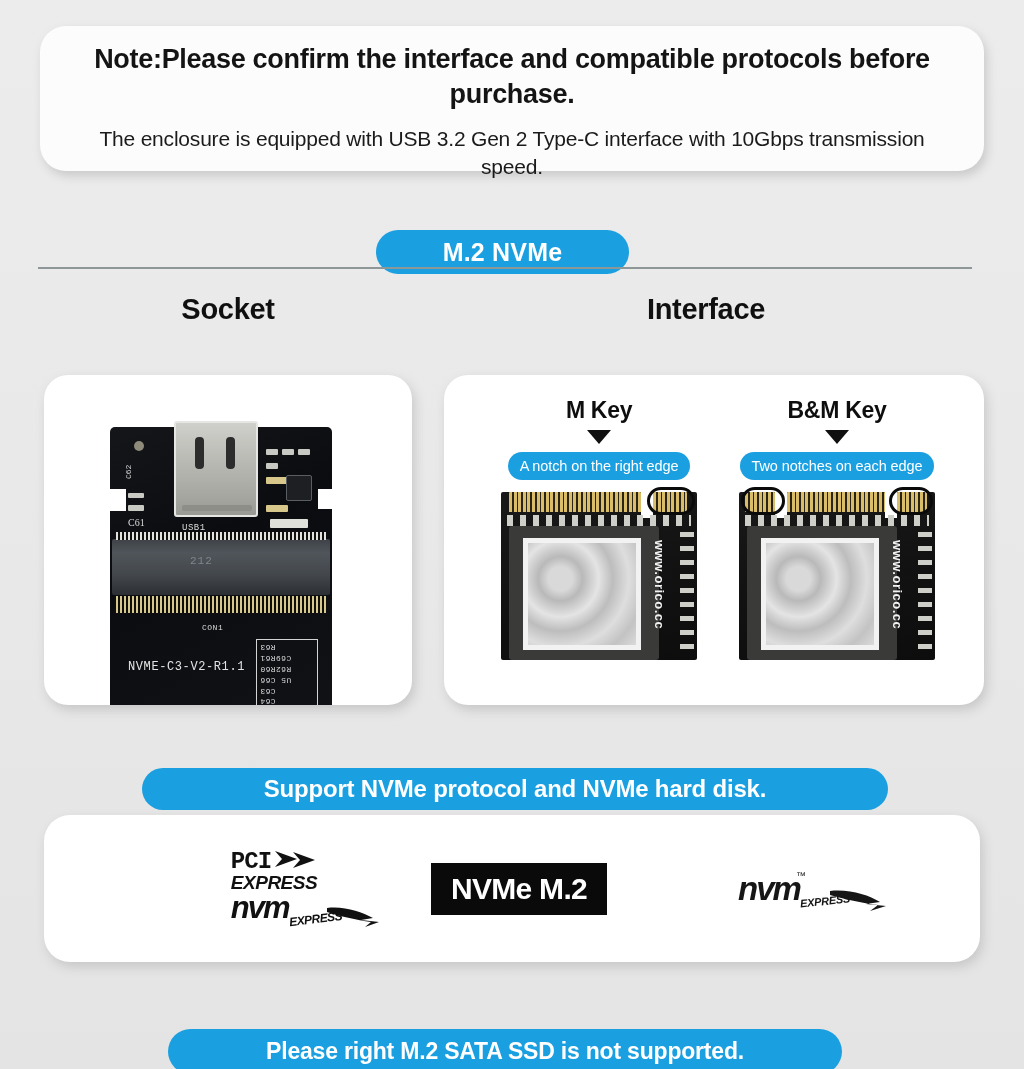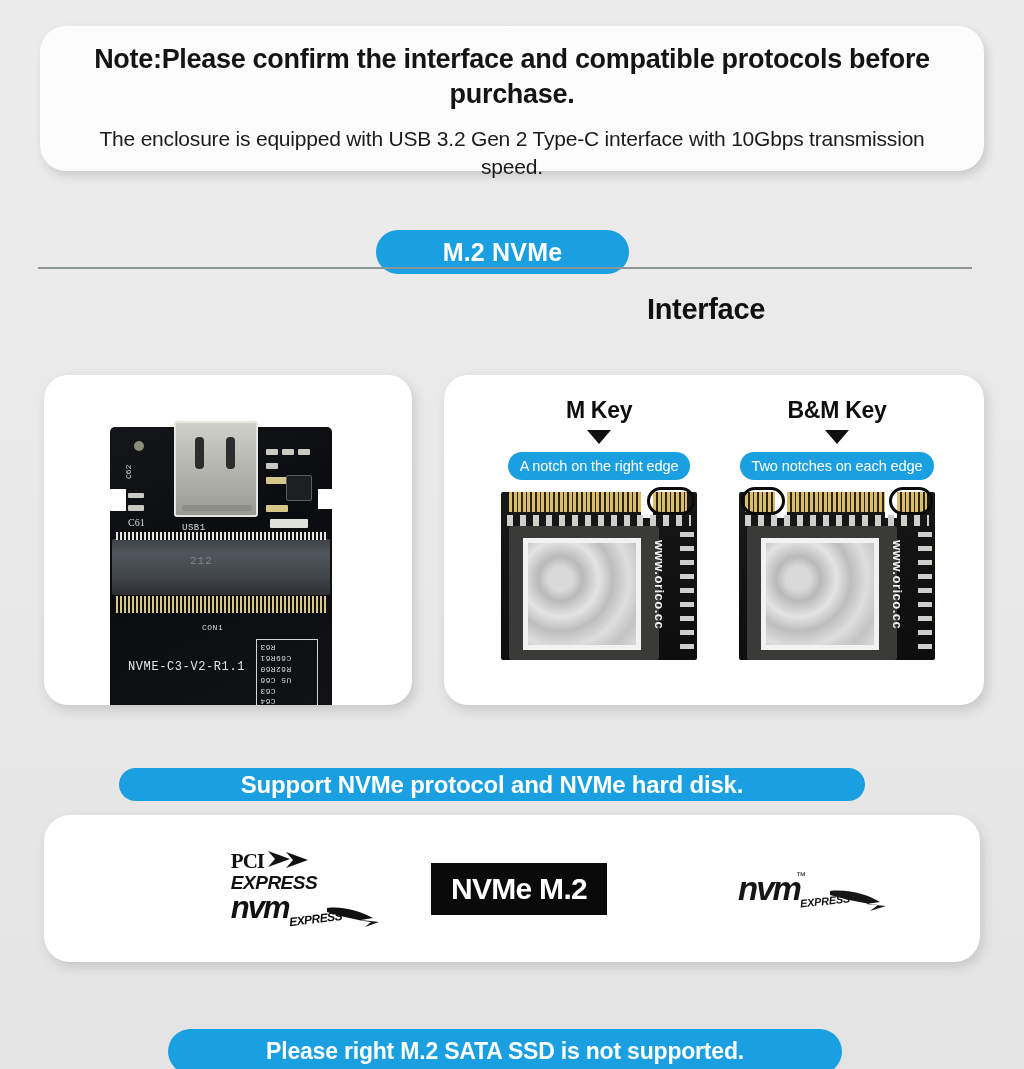--- a/index.html
+++ b/index.html
@@ -209,40 +209,40 @@
     position: absolute; left: 6px; top: 23px; width: 184px; height: 11px;
     background: repeating-linear-gradient(90deg, #cfcfc9 0 6px, transparent 6px 13px);
   }
   .ssd-side {
     position: absolute; right: 3px; top: 40px; width: 14px; height: 122px;
     background: repeating-linear-gradient(180deg, #cfcfc9 0 5px, transparent 5px 14px);
   }
 
   
   #support-banner {
-    position: absolute; left: 119px; top: 744px;
-    width: 746px; height: 33px; font-size: 24px;
+    position: absolute; left: 142px; top: 744px;
+    width: 746px; height: 42px; font-size: 24px;
     letter-spacing: -0.2px;
   }
 
   
   #logo-card {
     position: absolute; left: 44px; top: 815px;
     width: 936px; height: 147px;
     background: #ffffff; border-radius: 26px;
     box-shadow: 3px 5px 11px rgba(125,125,125,0.28);
   }
   .logo-slot { position: absolute; top: 0; height: 147px; display: flex; align-items: center; justify-content: center; }
   #logo-pcie { left: 120px; width: 220px; }
   #logo-nvme { left: 350px; width: 250px; }
   #logo-nvm2 { left: 610px; width: 230px; }
 
   .pcie-wrap { text-align: left; transform: translateY(-2px); }
   .pcie-row1 { display: flex; align-items: center; }
-  .pcie-pci { font-size: 21px; font-weight: bold; color: #111; letter-spacing: -1px; font-family: Liberation Serif, serif; }
+  .pcie-pci { font-size: 24px; font-weight: bold; color: #111; letter-spacing: -1px; font-family: Liberation Mono, monospace; }
   .pcie-arrow { margin-left: 2px; }
   .pcie-exp { font-size: 19px; font-weight: bold; font-style: italic; color: #111; letter-spacing: -0.5px; margin-top: -4px; }
   .nvm-wrap { position: relative; margin-top: -4px; }
   .nvm-text { font-size: 31px; font-weight: bold; font-style: italic; color: #111; letter-spacing: -2px; }
   .nvm-exp { position: absolute; left: 58px; top: 22px; font-size: 12px; font-weight: bold; font-style: italic; color: #111; letter-spacing: -0.5px; transform: rotate(-7deg); }
 
   .nvme-badge {
     background: #0a0a0a; color: #ffffff;
     font-size: 30px; font-weight: bold;
     padding: 7px 18px; letter-spacing: -0.7px;
@@ -267,20 +267,21 @@
 <div class="note-card">
   <div class="note-title">Note:Please confirm the interface and compatible protocols before purchase.</div>
   <div class="note-sub">The enclosure is equipped with USB 3.2 Gen 2 Type-C interface with 10Gbps transmission speed.</div>
 </div>
 
 <div class="pill pill-m2">M.2 NVMe</div>
 
 <div class="divider"></div>
 
 <div class="col-head" id="socket-head">
+  <div class="h1">Socket</div>
 </div>
 <div class="col-head" id="interface-head">
   <div class="h1">Interface</div>
 </div>
 
 <div class="photo-card" id="socket-card">
   <div class="pcb">
     <div class="pcb-notch-l"></div>
     <div class="pcb-notch-r"></div>
 

